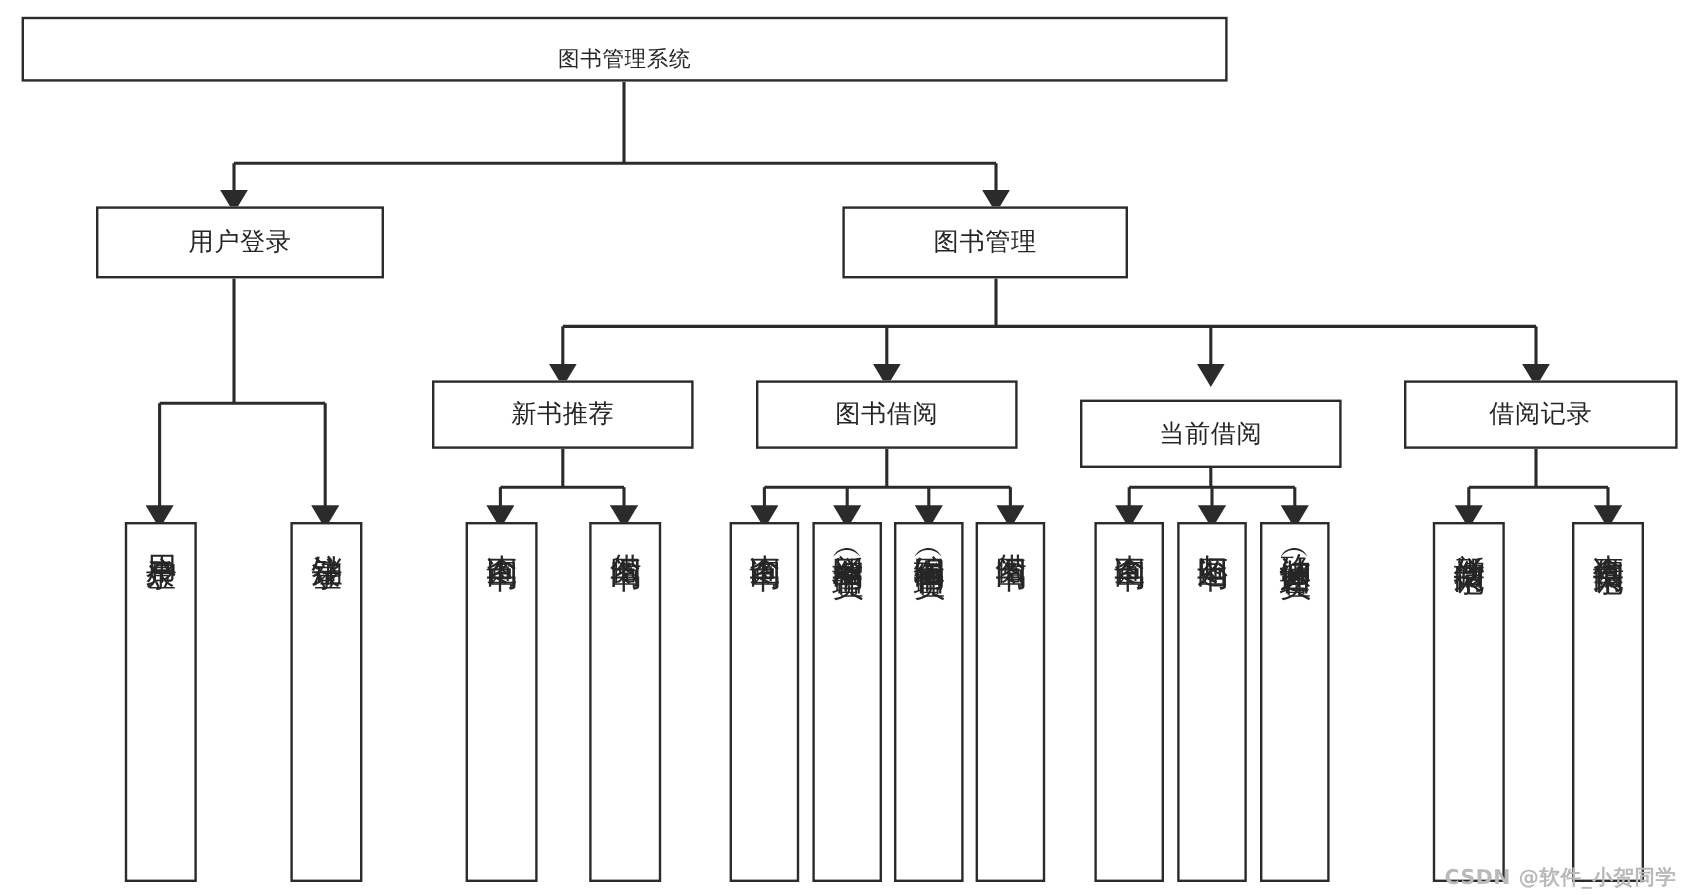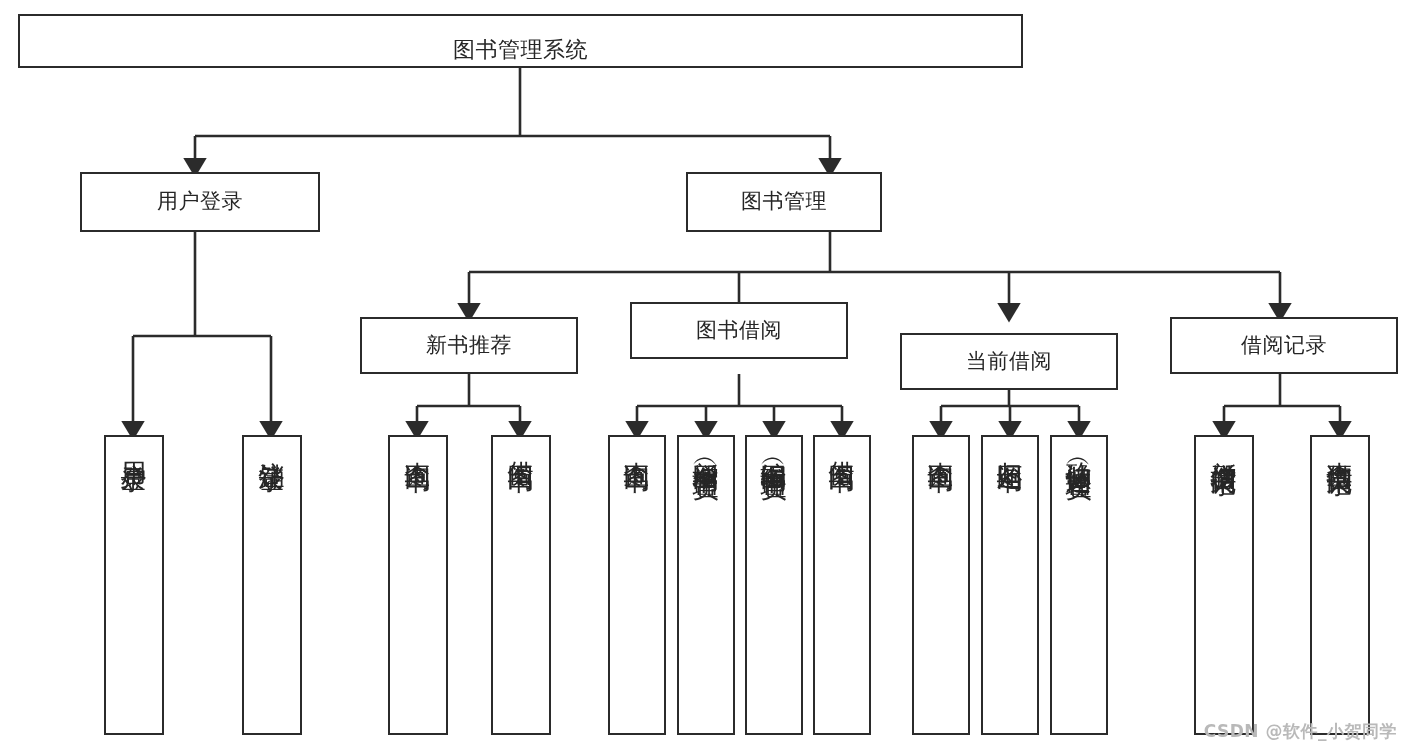--- a/index.html
+++ b/index.html
@@ -42,21 +42,21 @@
     display: block;
     text-align: center;
     line-height: 1.32;
     letter-spacing: 0.5px;
   }
   
   .node.horiz .label {
     writing-mode: horizontal-tb;
     font-size: 21px;
   }
-  .node.root .label { font-size: 22px; margin-top: 17px; }
+  .node.root .label { font-size: 18px; margin-top: 17px; }
   
   .node.vert {
     align-items: flex-start;
     padding-top: 4px;
   }
   .node.vert .label {
     writing-mode: vertical-rl;
     text-orientation: upright;
     font-size: 26px;
     line-height: 1.0;
@@ -131,29 +131,29 @@
   </svg>
 
   <div class="node horiz root" style="left:18px; top:14px; width:1005px; height:54px;">
     <span class="label">图书管理系统</span>
   </div>
 
   <div class="node horiz" style="left:80px; top:172px; width:240px; height:60px;">
     <span class="label">用户登录</span>
   </div>
 
-  <div class="node horiz" style="left:686px; top:172px; width:196px; height:60px;">
+  <div class="node horiz" style="left:702px; top:172px; width:238px; height:60px;">
     <span class="label">图书管理</span>
   </div>
 
   <div class="node horiz" style="left:360px; top:317px; width:218px; height:57px;">
     <span class="label">新书推荐</span>
   </div>
 
-  <div class="node horiz" style="left:630px; top:302px; width:218px; height:57px;">
+  <div class="node horiz" style="left:630px; top:317px; width:218px; height:57px;">
     <span class="label">图书借阅</span>
   </div>
 
   <div class="node horiz" style="left:900px; top:317px; width:218px; height:57px;margin-top:16px;">
     <span class="label">当前借阅</span>
   </div>
 
   <div class="node horiz" style="left:1170px; top:317px; width:228px; height:57px;">
     <span class="label">借阅记录</span>
   </div>

